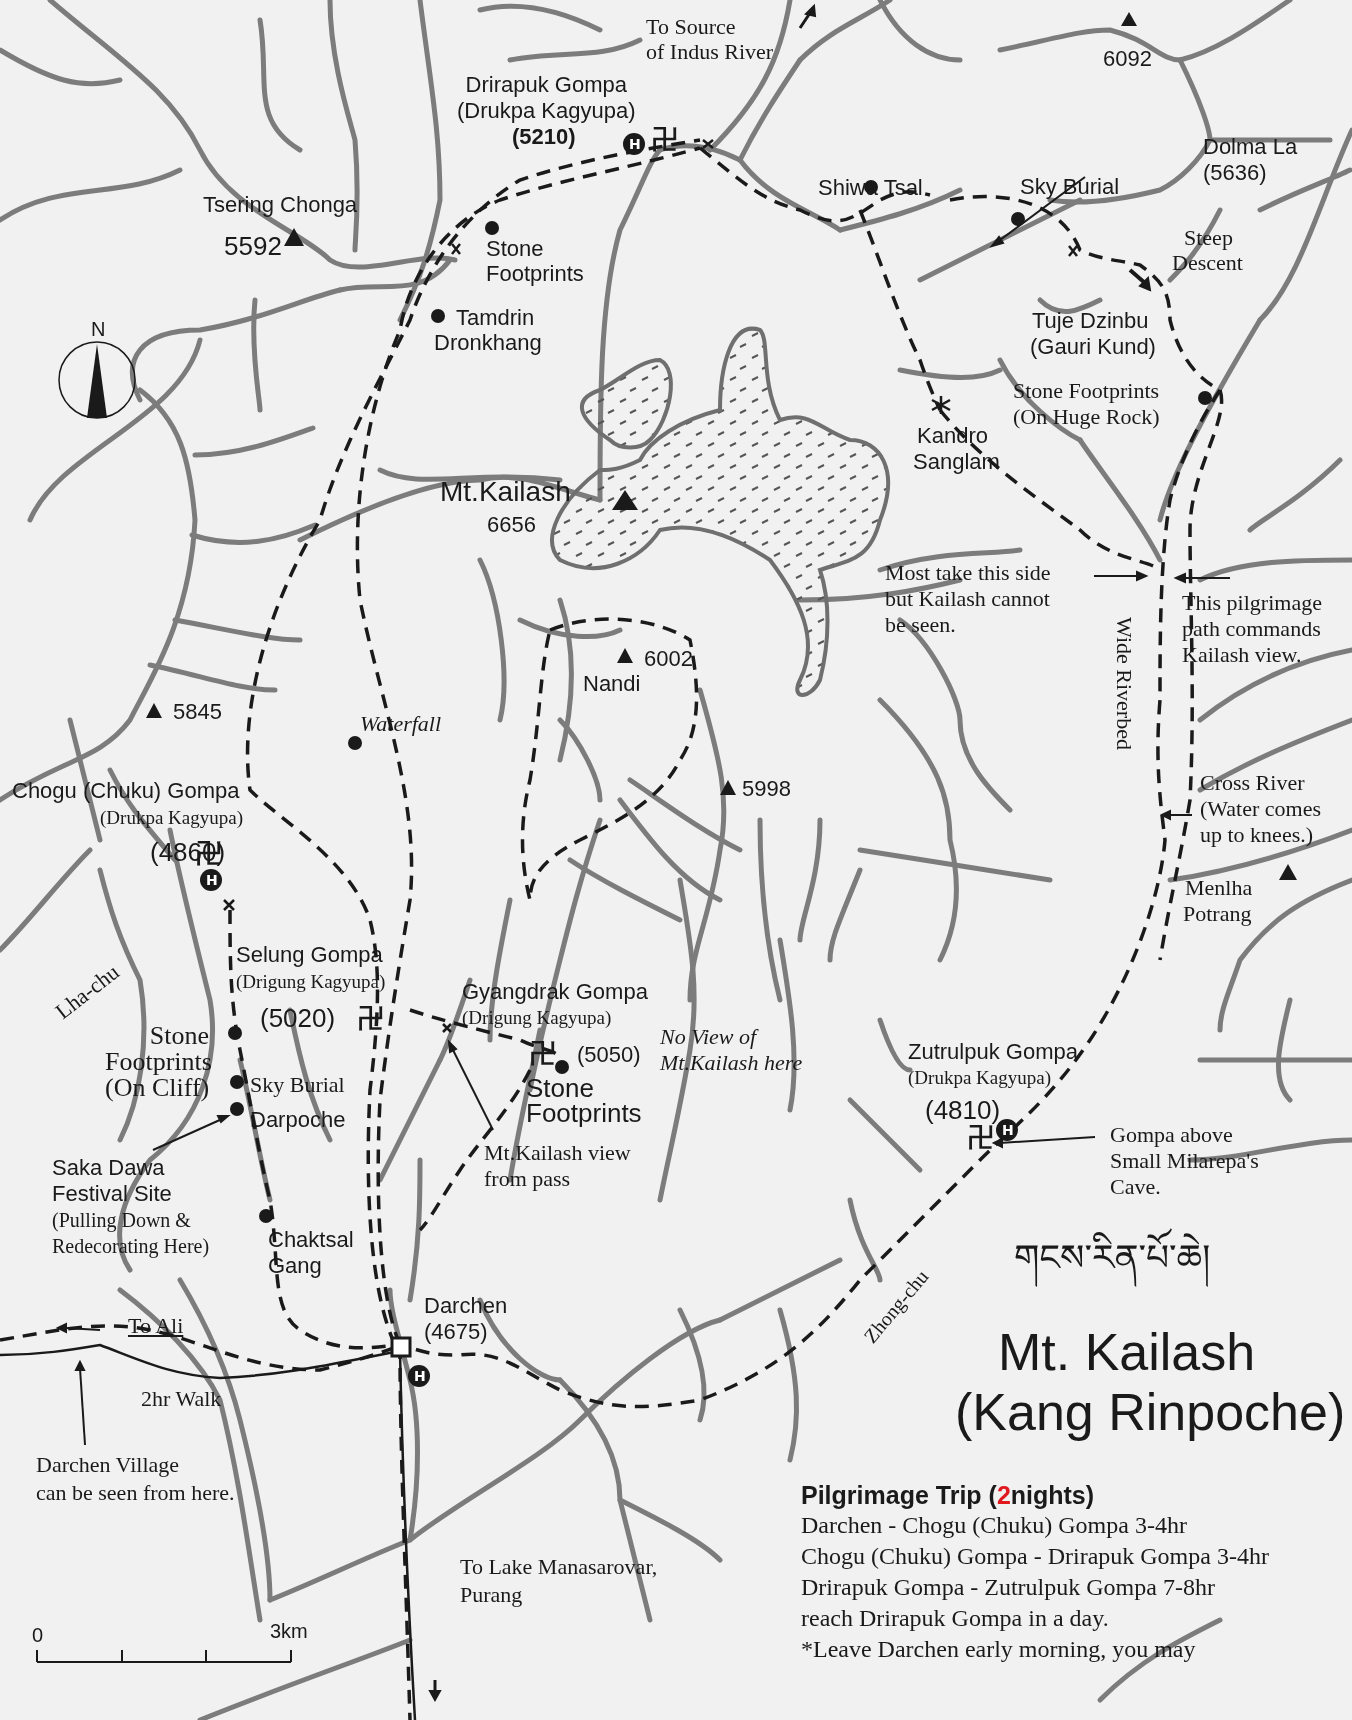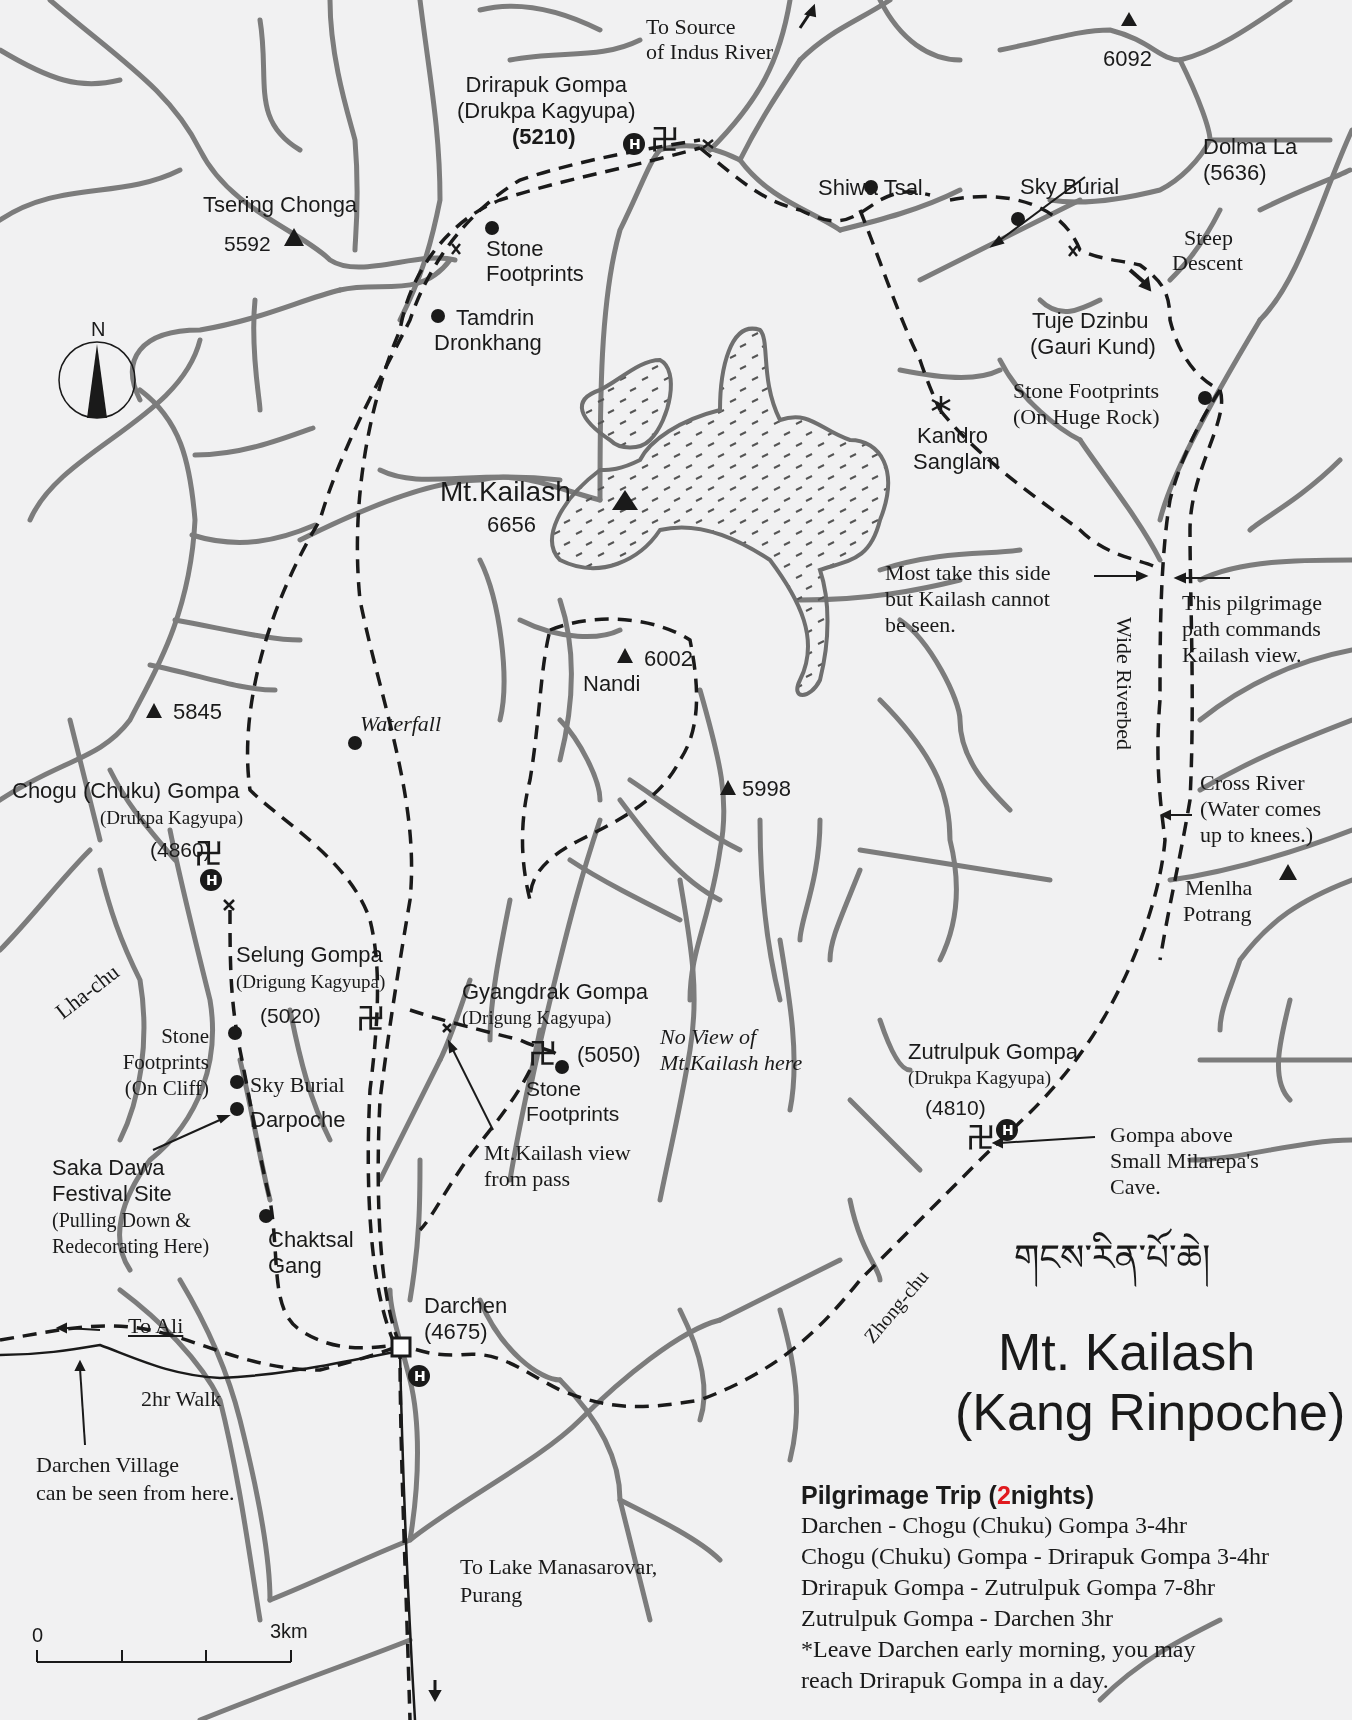--- a/index.html
+++ b/index.html
@@ -1,21 +1,21 @@
 <!DOCTYPE html>
 <html><head>
 <meta charset="utf-8">
 <style>
   html, body { margin:0; padding:0; }
   body { width:1352px; height:1720px; background:#f1f1f2; position:relative; overflow:hidden; font-family:"Liberation Sans", sans-serif; color:#1a1a1a; }
   #map { position:absolute; left:0; top:0; width:1352px; height:1720px; }
   .lbl { position:absolute; white-space:nowrap; line-height:1.1; color:#1a1a1a; }
   .sans { font-family:"Liberation Sans", sans-serif; }
   .serif { font-family:"Liberation Serif", serif; }
-  .ital { font-style:italic; } .s22 { font-size:22px; } .s21 { font-size:21px; } .s20 { font-size:20px; } .s19 { font-size:19px; }
+  .ital { font-style:italic; } .s22 { font-size:22px; } .s21 { font-size:26px; } .s20 { font-size:20px; } .s19 { font-size:19px; }
   .big { font-size:52px; font-family:"Liberation Sans", sans-serif; }
   .tib { font-size:36px; font-family:Liberation Sans, sans-serif;margin-left:29px; }
   .trip-h { font-weight:bold; font-size:25px; }
   .trip-h .red { color:#e0191e; }
   .trip-l { font-family:"Liberation Serif", serif; font-size:24px; line-height:31px; }
   .vert { transform-origin:left top; }
 </style>
 </head>
 <body>
 
@@ -410,16 +410,15 @@
 <div class="lbl big" style="left:998px;top:1324px;">Mt. Kailash</div>
 <div class="lbl big" style="left:955px;top:1384px;">(Kang Rinpoche)</div>
 
 <div class="lbl" style="left:801px;top:1482px;">
   <div class="trip-h">
     <span>Pilgrimage Trip (</span><span class="red">2</span><span>nights)</span>
   </div>
   <div class="trip-l">Darchen - Chogu (Chuku) Gompa 3-4hr</div>
   <div class="trip-l">Chogu (Chuku) Gompa - Drirapuk Gompa 3-4hr</div>
   <div class="trip-l">Drirapuk Gompa - Zutrulpuk Gompa 7-8hr</div>
-  <div class="trip-l">Zutrulpuk Gompa - Darchen 3hr</div>
+  <div class="trip-l">reach Drirapuk Gompa in a day.</div>
   <div class="trip-l">*Leave Darchen early morning, you may</div>
-  <div class="trip-l">reach Drirapuk Gompa in a day.</div>
 </div>
 
 </body></html>

